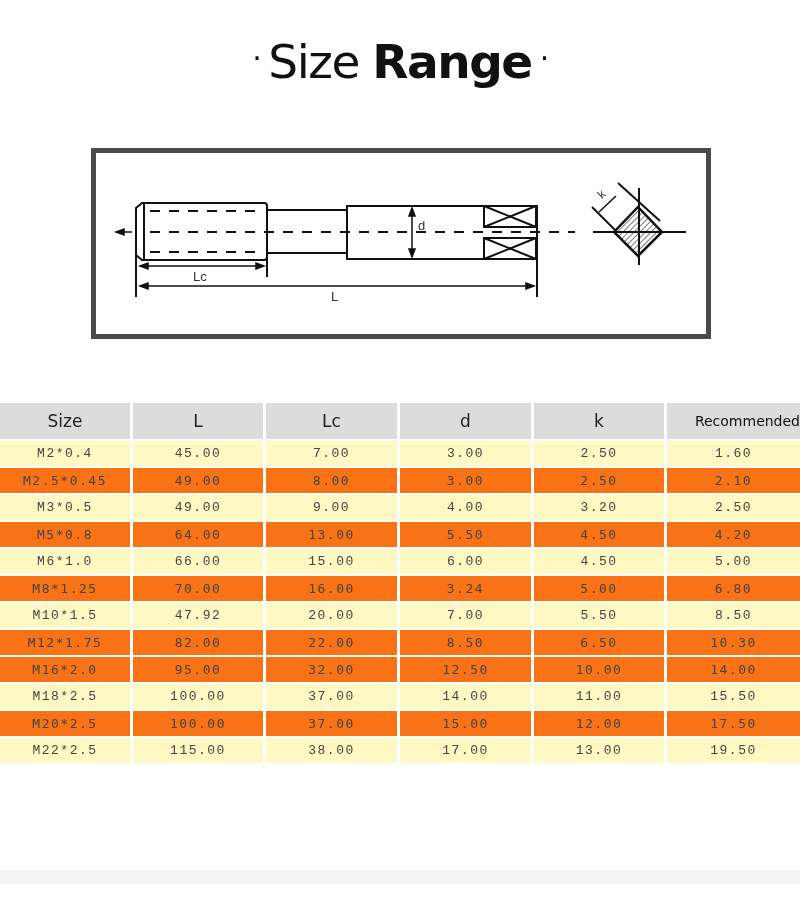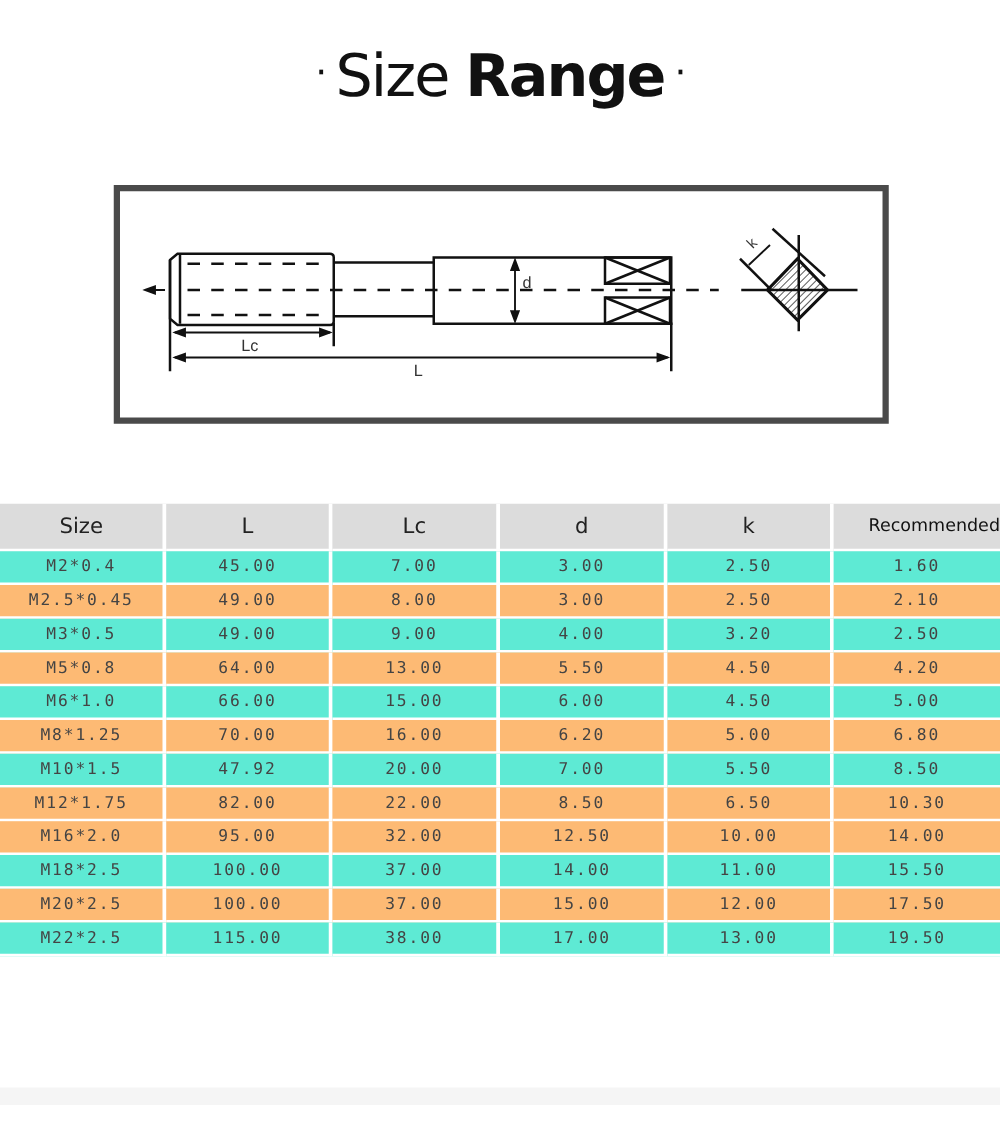--- a/index.html
+++ b/index.html
@@ -26,22 +26,22 @@
   .table th:last-child, .table td:last-child { border-right: none; }
   .table th {
     background: #dcdcdc; height: 36px; font-family: "DejaVu Sans", sans-serif;
     font-weight: normal; font-size: 17px; color: #222;
   }
   .table th.rec { font-size: 14px; color: #111; text-align: right; }
   .table td {
     height: 25px; font-family: "DejaVu Sans Mono", monospace; font-size: 13px; color: #444;
     letter-spacing: 1.5px;
   }
-  .table tr.odd td { background: #5eead4; }
-  .table tr.even td { background: #fdba74; margin-left: 38px; }
+  .table tr.odd td { background: #fef9c3; font-family: Liberation Mono, monospace; }
+  .table tr.even td { background: #f97316; margin-left: 38px; }
   .table-footer { position: absolute; left: 0; top: 870px; width: 800px; height: 14px; background: #f5f5f5; }
 </style>
 </head>
 <body>
 
 <div class="title">
   <span class="dot">·</span><span class="light">Size </span><span class="bold">Range</span><span class="dot">·</span>
 </div>
 
 <div class="diagram">
@@ -165,21 +165,21 @@
         <td>66.00</td>
         <td>15.00</td>
         <td>6.00</td>
         <td>4.50</td>
         <td>5.00</td>
       </tr>
       <tr class="even">
         <td>M8*1.25</td>
         <td>70.00</td>
         <td>16.00</td>
-        <td>6.20</td>
+        <td>3.24</td>
         <td>5.00</td>
         <td>6.80</td>
       </tr>
       <tr class="odd">
         <td>M10*1.5</td>
         <td>47.92</td>
         <td>20.00</td>
         <td>7.00</td>
         <td>5.50</td>
         <td>8.50</td>

